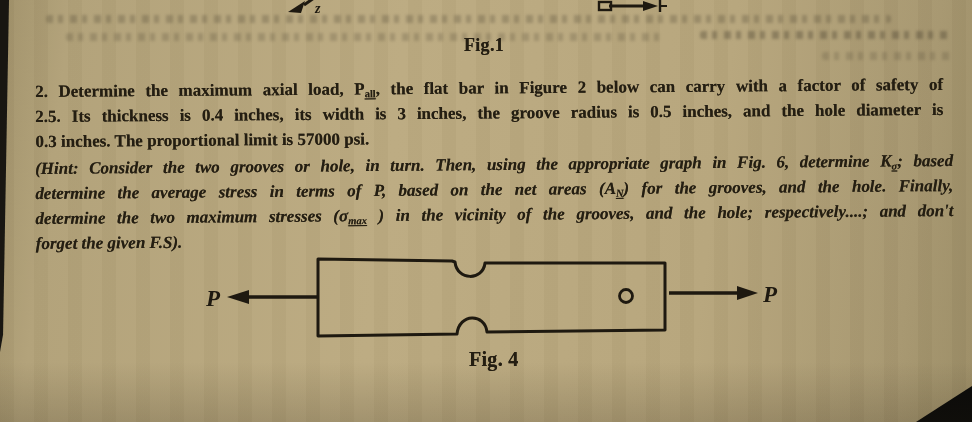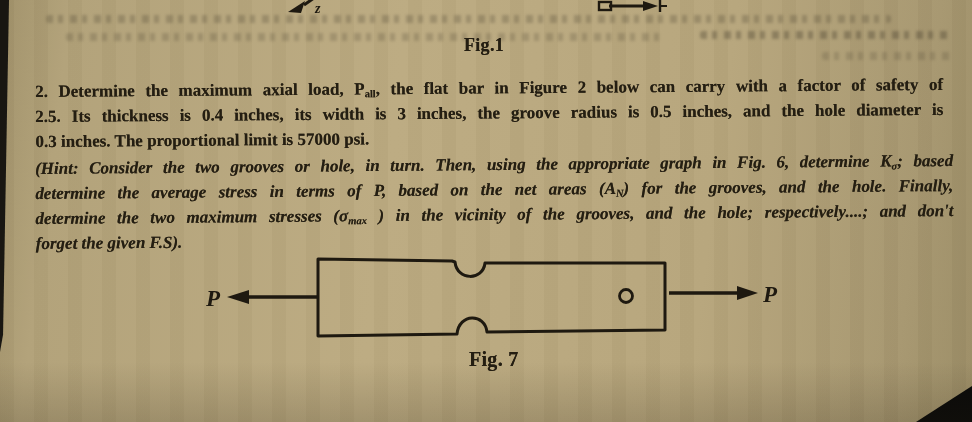--- a/index.html
+++ b/index.html
@@ -38,21 +38,21 @@
   .fig2-cap{left:469px;top:348px;font-size:20px;}
 
   .textblock{position:absolute;transform-origin:left top;}
   .problem{left:35px;top:79px;width:908px;transform:rotate(-0.45deg);
     font-size:17px;font-weight:bold;}
   .hint{left:35px;top:156px;width:918px;transform:rotate(-0.5deg);
     font-size:17px;font-weight:bold;font-style:italic;}
   .tline{position:relative;height:25px;line-height:25px;white-space:nowrap;
     text-shadow:0 0 .6px rgba(36,30,18,.75);}
   .jline{text-align:justify;text-align-last:justify;}
-  sub.sb{font-size:0.62em;vertical-align:-0.28em;line-height:0;}
+  sub.sb{font-size:0.62em;vertical-align:-0.28em;line-height:0;text-decoration:underline;}
 
   .fig2-svg{position:absolute;left:180px;top:245px;width:620px;height:140px;}
   .remnant1{position:absolute;left:285px;top:0;width:56px;height:14px;}
   .remnant2{position:absolute;left:595px;top:0;width:80px;height:13px;}
 </style>
 </head>
 <body>
 
 <div class="page">
 
@@ -97,18 +97,18 @@
       <polygon points="47,52 69,45 69,59" fill="#1e1910"></polygon>
     </g>
     <text x="26" y="61" font-size="23" font-weight="bold" font-style="italic" fill="#1e1910">P</text>
     <g>
       <line x1="489" y1="48" x2="560" y2="48" stroke="#1e1910" stroke-width="3.6"></line>
       <polygon points="578,48 557,41 557,55" fill="#1e1910"></polygon>
     </g>
     <text x="583" y="57" font-size="23" font-weight="bold" font-style="italic" fill="#1e1910">P</text>
   </svg>
 
-  <div class="caption fig2-cap">Fig. 7</div>
+  <div class="caption fig2-cap">Fig. 4</div>
 
   <div class="left-edge"></div>
   <div class="corner-shadow"></div>
 
 </div>
 
 </body></html>

